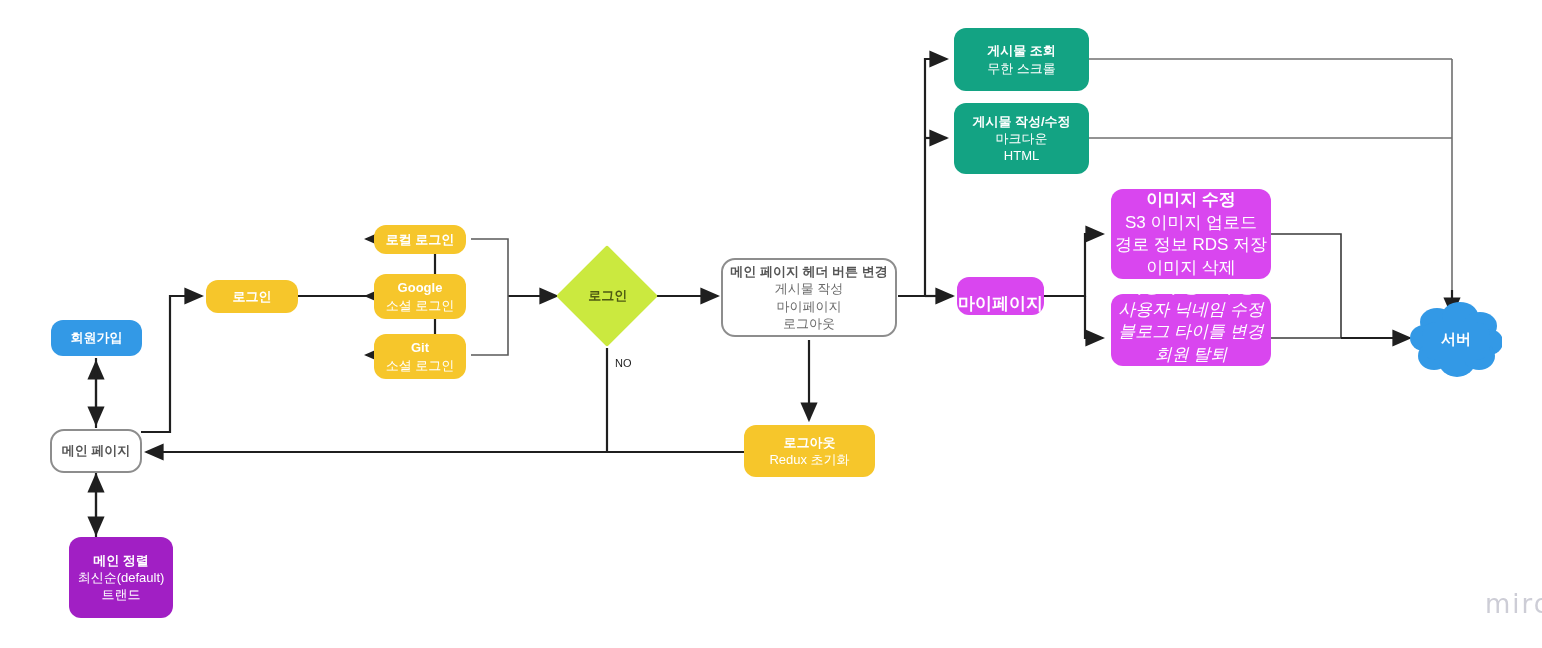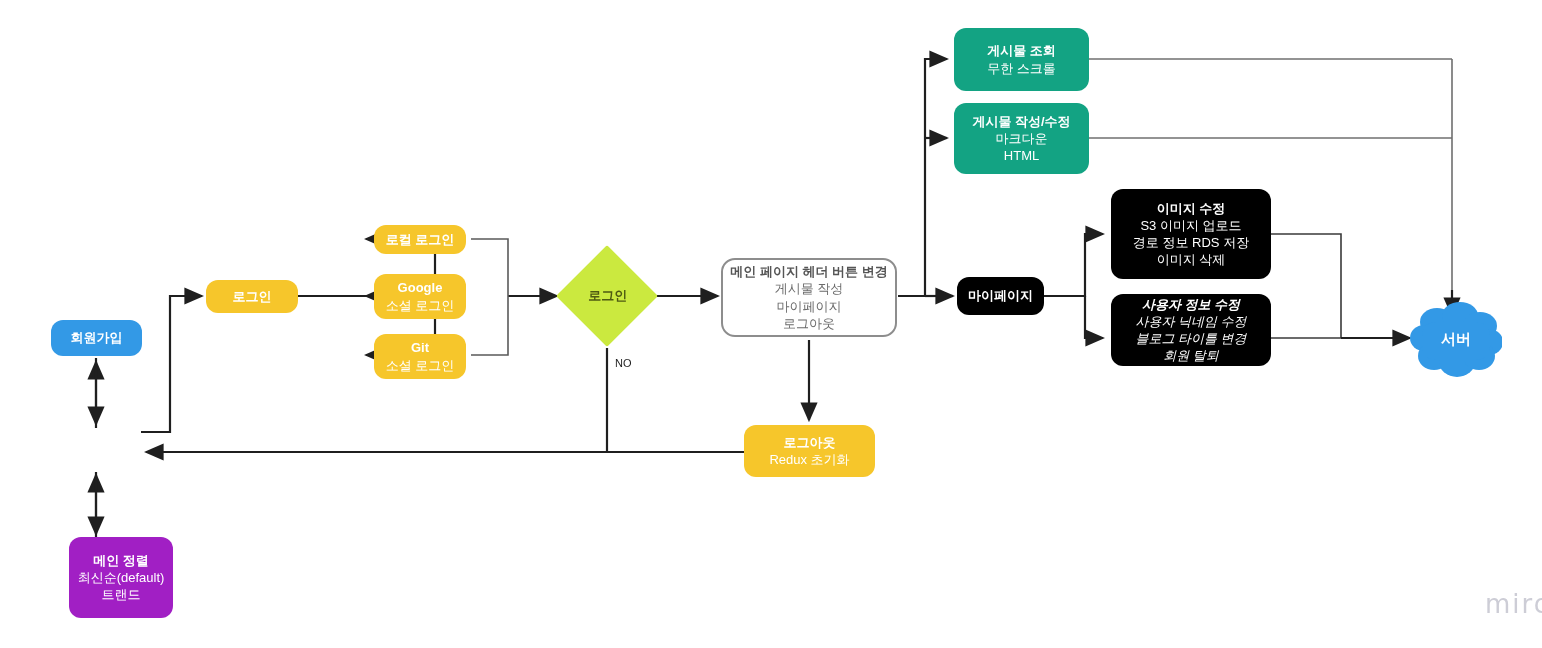--- a/index.html
+++ b/index.html
@@ -43,21 +43,21 @@
     font-weight: normal;
   }
   
   .rounded {
     border-radius: 12px;
   }
   .n-blue   { background: #3399e6; color: #ffffff; font-size: 13px; }
   .n-purple { background: #a11fc4; color: #ffffff; font-size: 13px; margin-left: 25px; }
   .n-yellow { background: #f6c62b; color: #ffffff; font-size: 13px; }
   .n-teal   { background: #13a383; color: #ffffff; font-size: 13px; }
-  .n-pink   { background: #000000; color: #ffffff; font-size: 13px; }
+  .n-pink   { background: #d946ef; color: #ffffff; font-size: 17px; justify-content: flex-end; }
   .n-white  {
     background: #ffffff;
     color: #6b6b6b;
     font-size: 13px;
     border: 2px solid #8d8d8d;
     border-radius: 14px;
   }
   .n-white .ttl { color: #555555; }
   .diamond {
     background: #cbe93f;
@@ -166,20 +166,23 @@
     </g>
     <g fill="none" stroke="#1f1f1f" stroke-width="2.2">
       <path d="M1341,338 L1410,338" marker-end="url(#ah)"></path>
     </g>
   </svg>
 
   <div class="node rounded n-blue" style="left:51px; top:320px; width:91px; height:36px;">
     <span class="ttl">회원가입</span>
   </div>
 
+  <div class="node n-white" style="left:50px; top:429px; width:92px; height:44px;">
+    <span class="ttl">메인 페이지</span>
+  </div>
 
   <div class="node rounded n-purple" style="left:44px; top:537px; width:104px; height:81px;">
     <span class="ttl">메인 정렬</span>
     <span class="sub">최신순(default)</span>
     <span class="sub">트랜드</span>
   </div>
 
   <div class="node rounded n-yellow" style="left:206px; top:280px; width:92px; height:33px;">
     <span class="ttl">로그인</span>
   </div>

